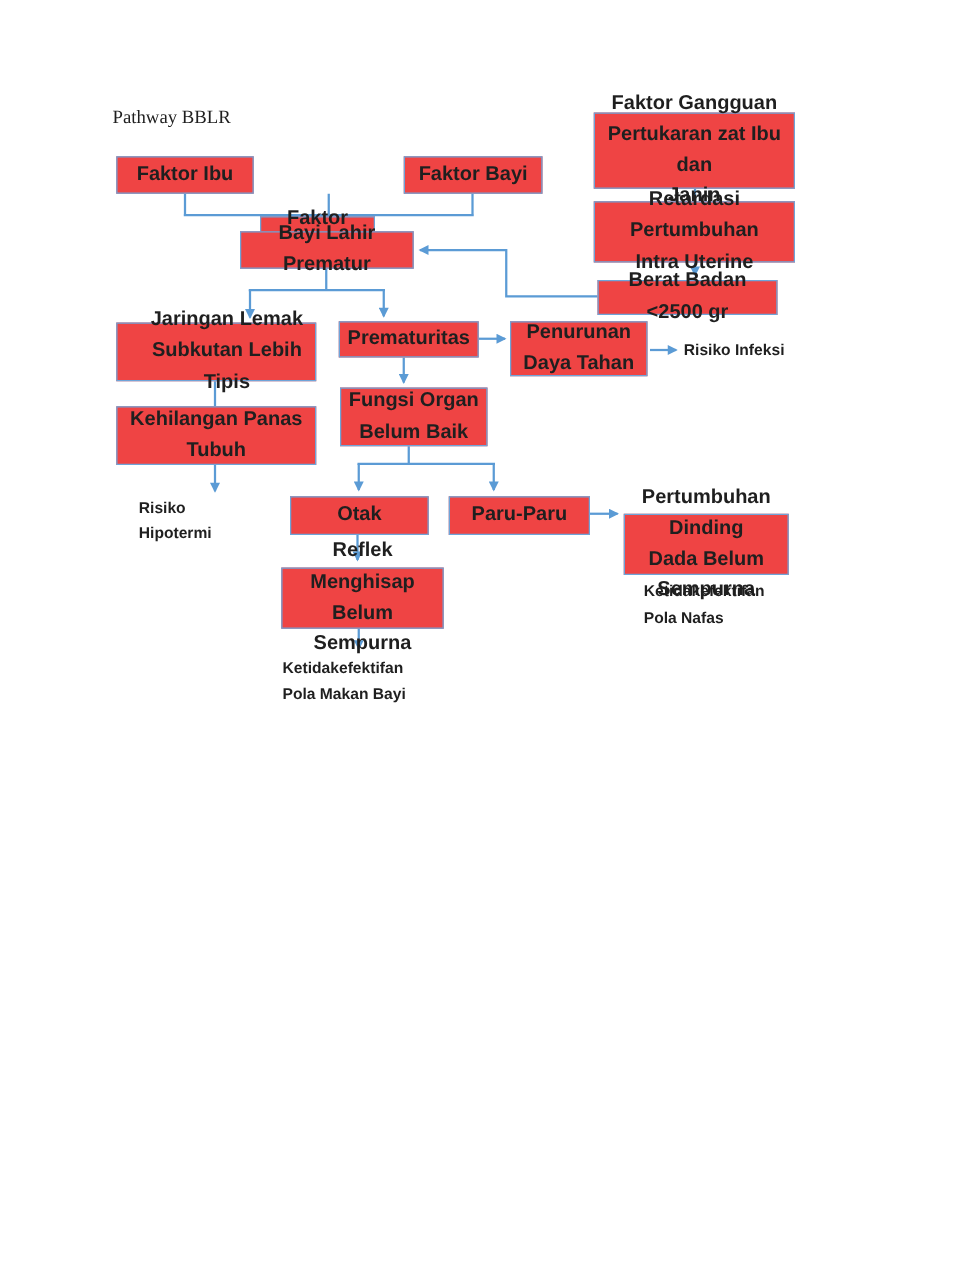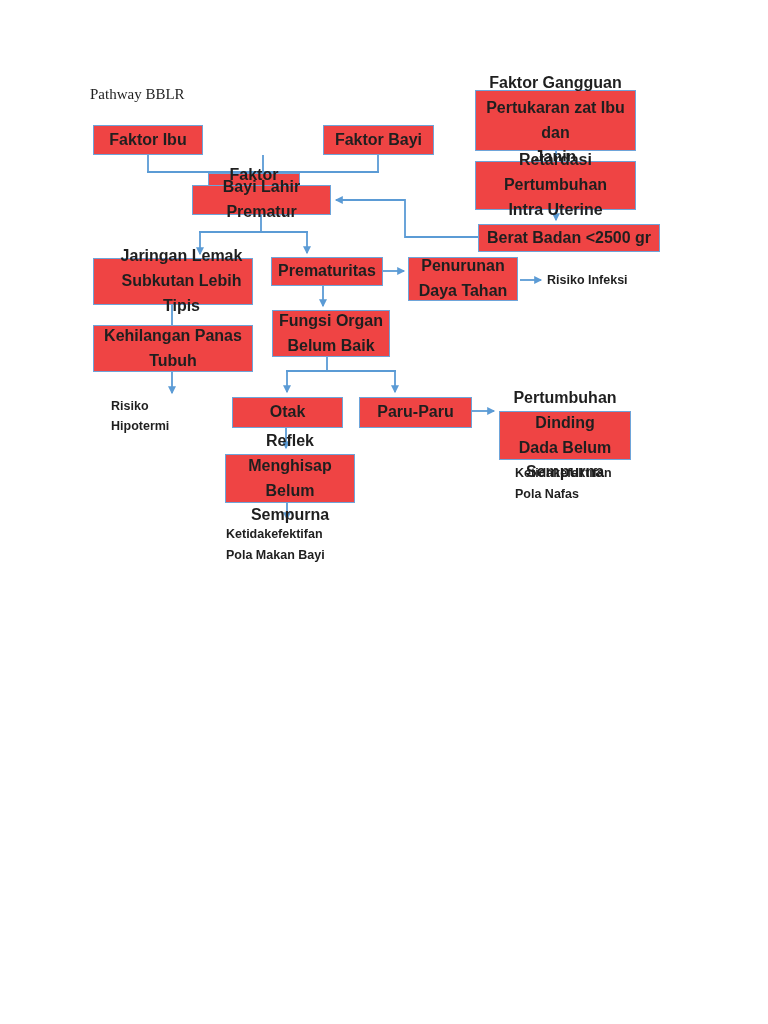--- a/index.html
+++ b/index.html
@@ -86,21 +86,21 @@
   </svg>
 
   <div class="box" style="left:93px;top:125px;width:110px;height:30px;">Faktor Ibu</div>
   <div class="box" style="left:208px;top:125px;width:92px;height:30px;margin-top:48px;">Faktor Placenta</div>
   <div class="box" style="left:323px;top:125px;width:111px;height:30px;">Faktor Bayi</div>
   <div class="box" style="left:475px;top:90px;width:161px;height:61px;">Faktor Gangguan
 Pertukaran zat Ibu dan
 Janin</div>
   <div class="box" style="left:475px;top:161px;width:161px;height:49px;">Retardasi Pertumbuhan
 Intra Uterine</div>
-  <div class="box" style="left:478px;top:224px;width:182px;height:28px;">Berat Badan &lt;2500 gr</div>
+  <div class="box" style="left:478px;top:224px;width:144px;height:28px;">Berat Badan &lt;2500 gr</div>
   <div class="box" style="left:192px;top:185px;width:139px;height:30px;">Bayi Lahir Prematur</div>
   <div class="box" style="left:93px;top:258px;width:160px;height:47px;padding-left:17px;">Jaringan Lemak
 Subkutan Lebih Tipis</div>
   <div class="box" style="left:271px;top:257px;width:112px;height:29px;">Prematuritas</div>
   <div class="box" style="left:408px;top:257px;width:110px;height:44px;">Penurunan
 Daya Tahan</div>
   <div class="box" style="left:93px;top:325px;width:160px;height:47px;">Kehilangan Panas
 Tubuh</div>
   <div class="box" style="left:272px;top:310px;width:118px;height:47px;">Fungsi Organ
 Belum Baik</div>

